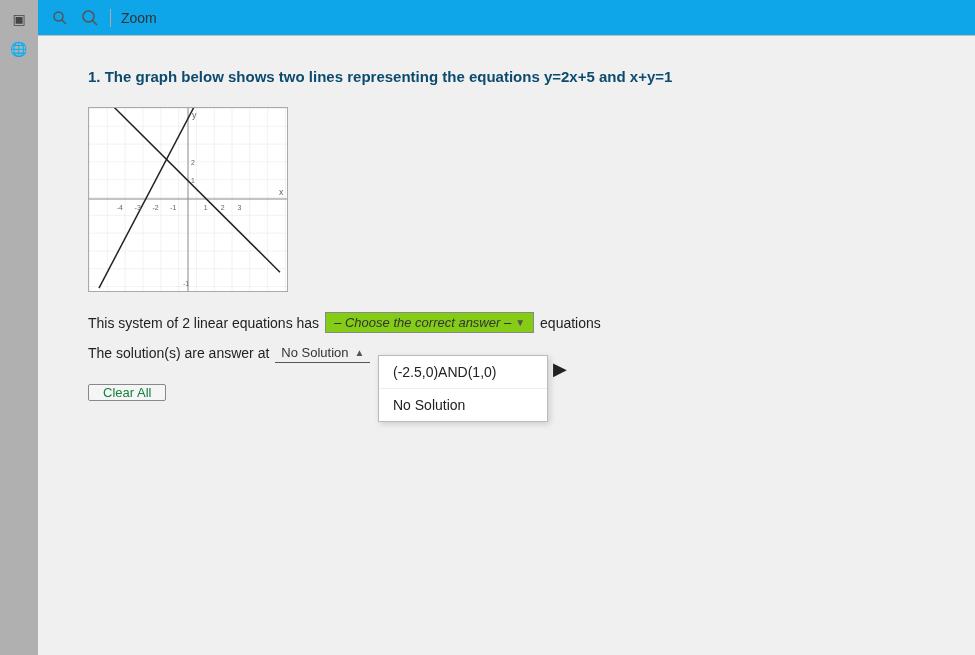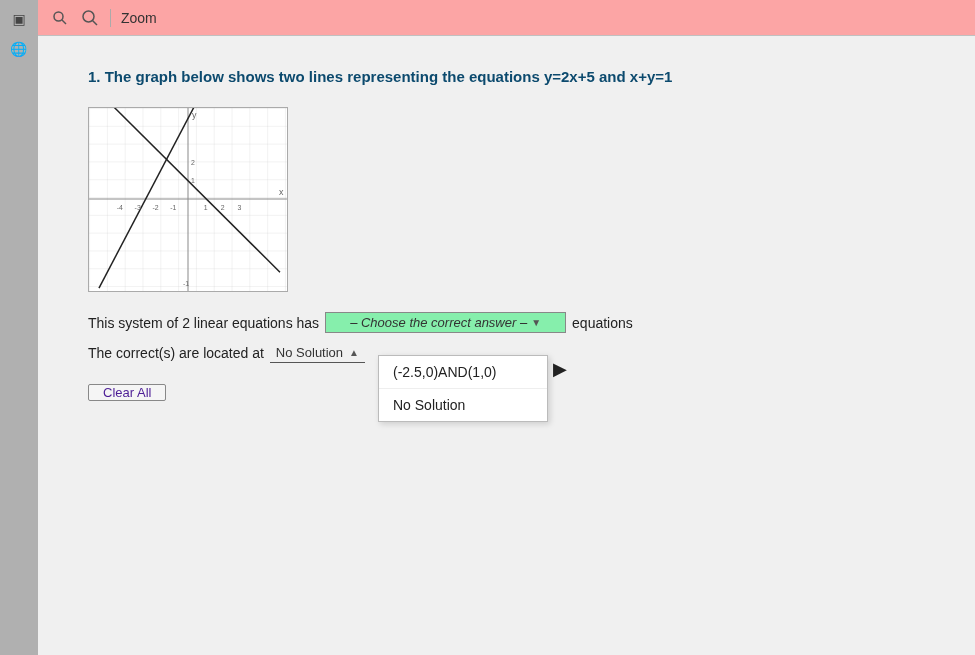--- a/index.html
+++ b/index.html
@@ -39,21 +39,21 @@
     
     .main-content {
       flex: 1;
       background: #e8e8e8;
       display: flex;
       flex-direction: column;
     }
 
     
     .toolbar {
-      background: #fca5a5;
+      background: #0ea5e9;
       border-bottom: 1px solid #c0c0c0;
       padding: 6px 12px;
       display: flex;
       align-items: center;
       gap: 10px;
       height: 36px;
     }
 
     .toolbar-icon {
       width: 20px;
@@ -122,22 +122,22 @@
       gap: 6px;
       flex-wrap: wrap;
       margin-top: 16px;
     }
 
     .dropdown-trigger {
       display: inline-flex;
       align-items: center;
       gap: 4px;
       border: 1px solid #888;
-      padding: 2px 24px;
-      background: #86efac;
+      padding: 2px 8px;
+      background: #84cc16;
       cursor: pointer;
       font-size: 13px;
       color: #333;
       font-style: italic;
       min-width: 190px;
       justify-content: space-between;
     }
 
     .dropdown-arrow {
       font-size: 10px;
@@ -204,21 +204,21 @@
       color: #222;
       pointer-events: none;
     }
 
     
     .clear-all-btn {
       border: 1px solid #888;
       background: #f5f5f5;
       padding: 0 14px;
       font-size: 13px;
-      color: #4c1d95;
+      color: #15803d;
       cursor: pointer;
       border-radius: 2px;
     }
   </style>
 </head>
 <body>
 
 <div class="sidebar">
   <div class="sidebar-icon">▣</div>
   <div class="sidebar-icon">🌐</div>
@@ -292,21 +292,21 @@
       <span>This system of 2 linear equations has</span>
       <div class="dropdown-trigger">
         <span>– Choose the correct answer –</span>
         <span class="dropdown-arrow">▼</span>
       </div>
       <span>equations</span>
     </div>
 
     
     <div class="solution-section">
-      <span>The correct(s) are located at</span>
+      <span>The solution(s) are answer at</span>
       <div class="solution-dropdown-trigger">
         <span>No Solution</span>
         <span class="solution-dropdown-arrow">▲</span>
       </div>
 
       <div class="dropdown-menu">
         <div class="dropdown-item">(-2.5,0)AND(1,0)</div>
         <div class="dropdown-item">No Solution</div>
       </div>
 

